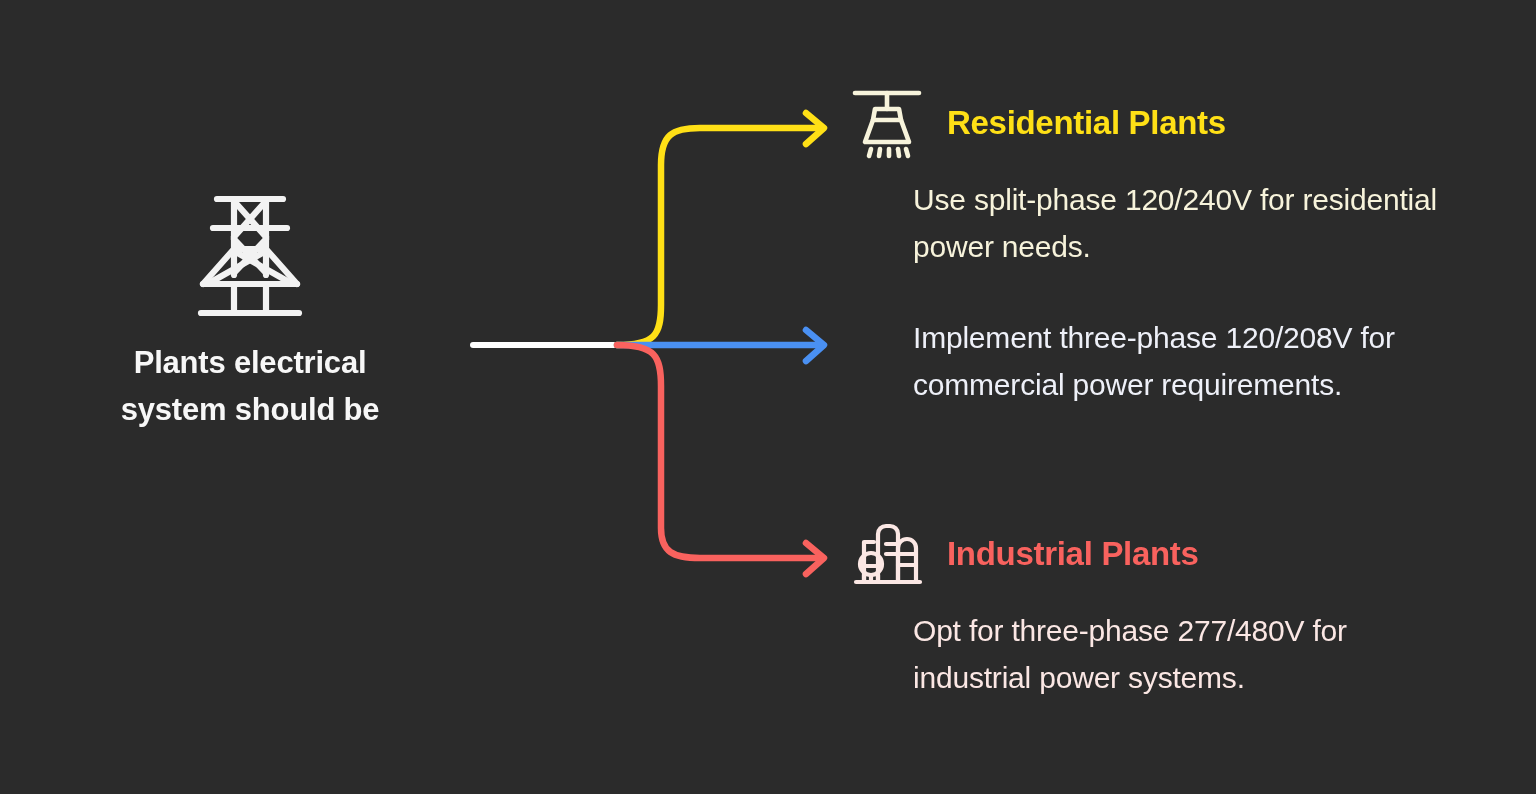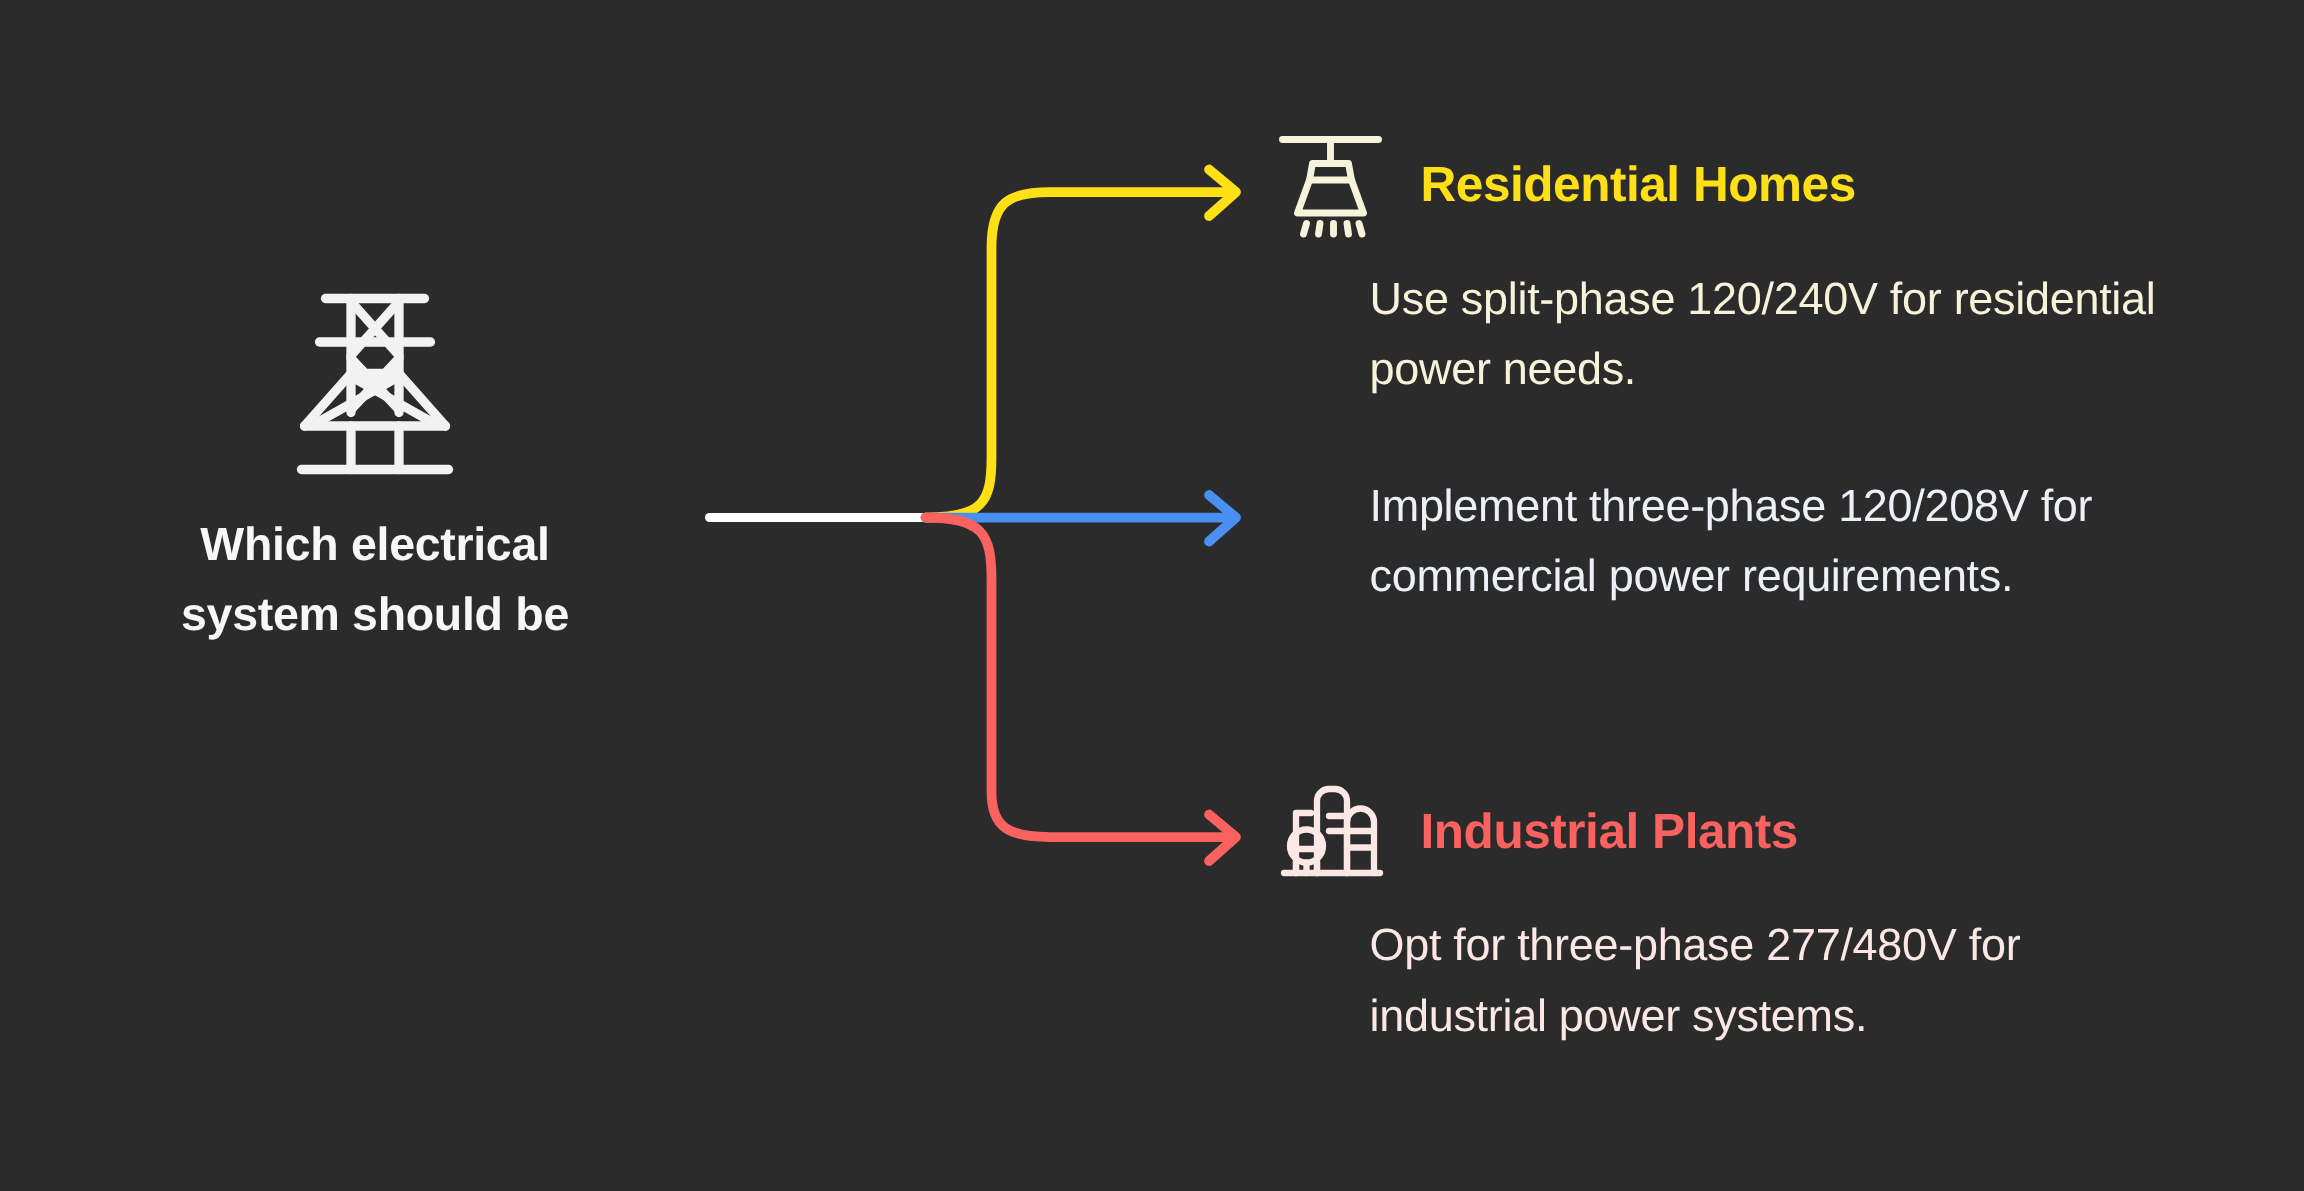--- a/index.html
+++ b/index.html
@@ -125,21 +125,21 @@
         <line x1="22" y1="93" x2="77" y2="62"></line>
         <line x1="100" y1="93" x2="45" y2="62"></line>
 
         <line x1="45" y1="95" x2="45" y2="124"></line>
         <line x1="77" y1="95" x2="77" y2="124"></line>
 
         <line x1="12" y1="124" x2="110" y2="124"></line>
       </svg>
     </div>
     <div id="root-title">
-      <div>Which electrical</div>
+      <div>Plants electrical</div>
       <div>system should be</div>
     </div>
   </div>
 
   <svg id="connectors" viewBox="0 0 1536 794" fill="none">
 
     <path d="M473 345 H 617" stroke="#ffffff" stroke-width="6" stroke-linecap="round"></path>
 
     <path d="M617 345 C 655 345, 661 335, 661 305 L 661 165 C 661 135, 672 128, 700 128 L 822 128" stroke="#ffe016" stroke-width="6.5" stroke-linecap="round"></path>
     <path d="M806 113 L 824 128 L 806 144" stroke="#ffe016" stroke-width="6.5" stroke-linecap="round" stroke-linejoin="round"></path>
@@ -164,21 +164,21 @@
 
           <path d="M24 33 L 16 55 H 60 L 52 33"></path>
 
           <line x1="22" y1="62" x2="20" y2="69"></line>
           <line x1="31" y1="62" x2="30" y2="69"></line>
           <line x1="40" y1="62" x2="40" y2="69"></line>
           <line x1="49" y1="62" x2="50" y2="69"></line>
           <line x1="57" y1="62" x2="59" y2="69"></line>
         </svg>
       </div>
-      <div class="branch-title">Residential Homes</div>
+      <div class="branch-title">Residential Plants</div>
     </div>
     <div class="branch-desc">Use split-phase 120/240V for residential power needs.</div>
   </div>
 
   <div class="branch" id="branch-commercial">
     <div class="branch-desc">Implement three-phase 120/208V for commercial power requirements.</div>
   </div>
 
   <div class="branch" id="branch-industrial">
     <div class="branch-head">

